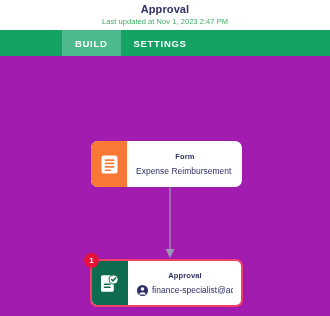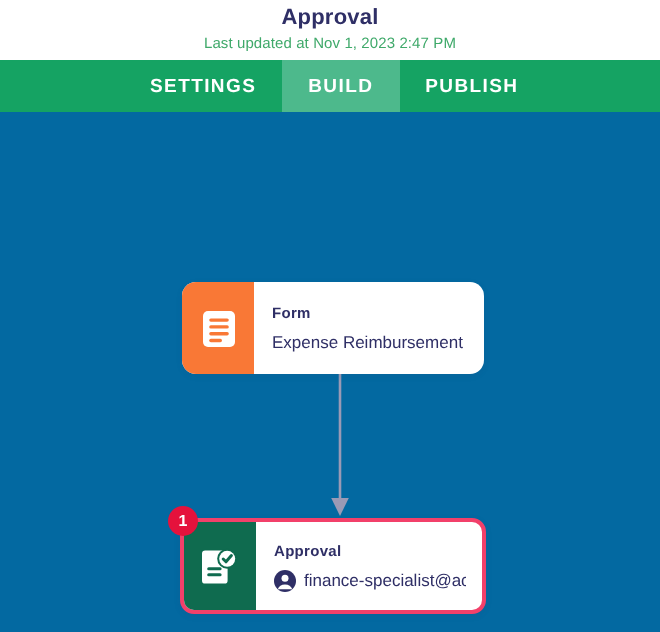--- a/index.html
+++ b/index.html
@@ -15,20 +15,21 @@
     -webkit-font-smoothing: antialiased;
   }
 
   .app {
     position: relative;
     width: 330px;
     height: 316px;
     display: flex;
     flex-direction: column;
     background: #ffffff;
+    text-align: center;
   }
 
   
   .header {
     height: 30px;
     background: #ffffff;
     display: flex;
     flex-direction: column;
     align-items: center;
     justify-content: flex-start;
@@ -73,21 +74,21 @@
     user-select: none;
   }
   .tab.active {
     background: #4db98c;
   }
 
   
   .canvas {
     position: relative;
     flex: 1 1 auto;
-    background: #0369a1;
+    background: #a21caf;
     overflow: hidden;
   }
 
   
   .connector {
     position: absolute;
     left: 163px;
     top: 131px;
     width: 14px;
     height: 72px;
@@ -195,23 +196,22 @@
 
 <div class="app">
 
   <div class="header">
     <div class="header-title">Approval</div>
     <div class="header-subtitle">Last updated at Nov 1, 2023 2:47 PM</div>
   </div>
 
   <div class="tabbar">
     <div class="tab-spacer-left"></div>
+    <div class="tab active">BUILD</div>
     <div class="tab">SETTINGS</div>
-    <div class="tab active">BUILD</div>
-    <div class="tab">PUBLISH</div>
   </div>
 
   <div class="canvas">
 
     <svg class="connector" viewBox="0 0 14 72">
       <line x1="7" y1="0" x2="7" y2="63" stroke="#9a9ab5" stroke-width="1.3"></line>
       <polygon points="7,71 2.6,62 11.4,62" fill="#9a9ab5"></polygon>
     </svg>
 
     <div class="node node-form">

